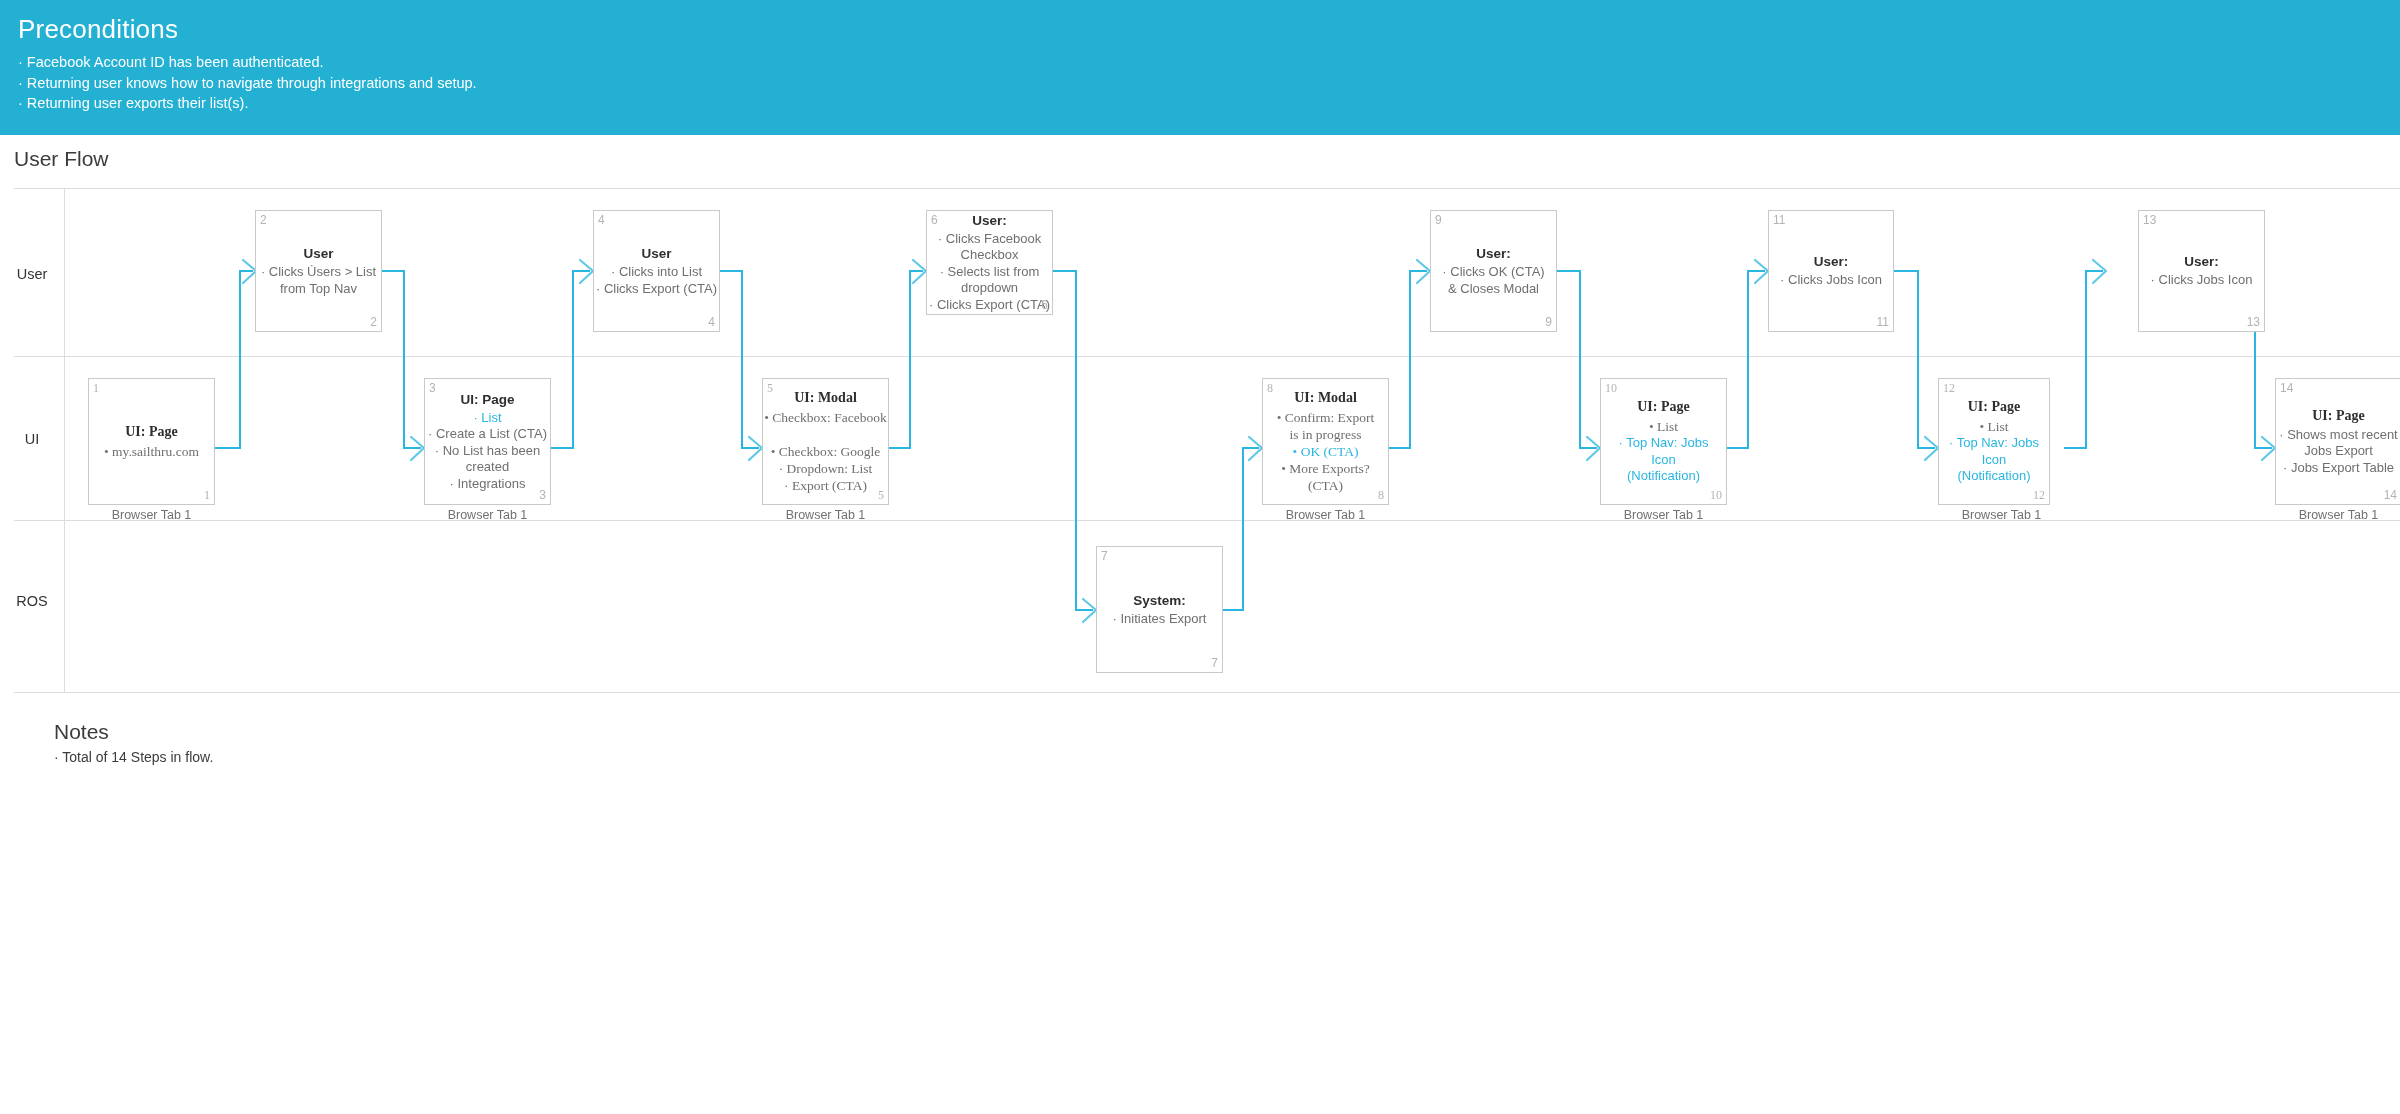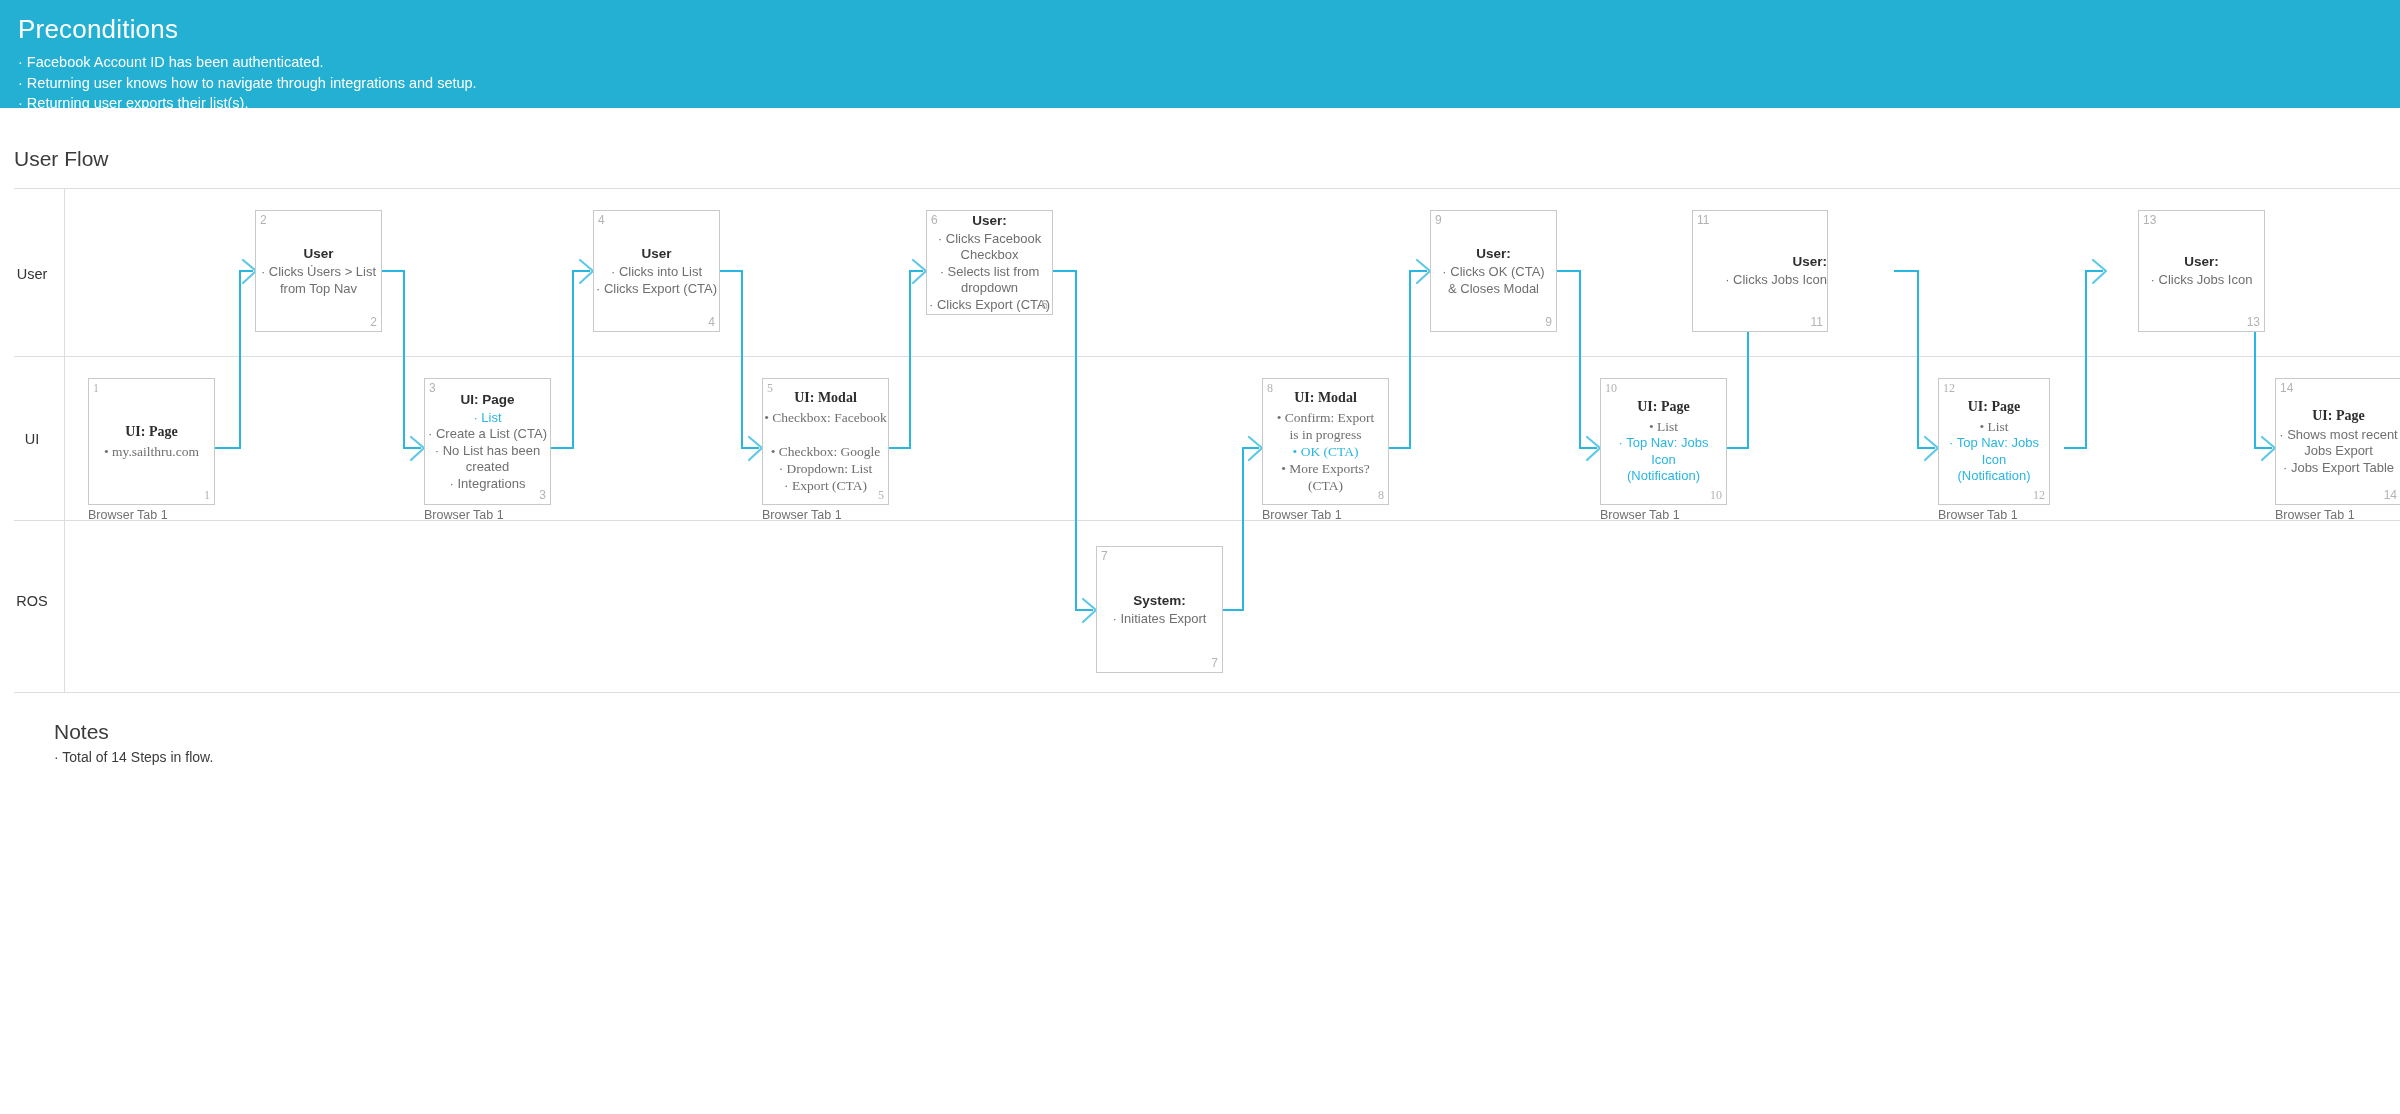--- a/index.html
+++ b/index.html
@@ -4,21 +4,21 @@
 <style>
   html,body{margin:0;padding:0;}
   body{
     width:2400px;height:1114px;background:#ffffff;
     font-family:"Liberation Sans",sans-serif;
     -webkit-font-smoothing:antialiased;
     overflow:hidden;position:relative;
   }
   
   .banner{
-    position:absolute;left:0;top:0;width:2400px;height:108px;
+    position:absolute;left:0;top:0;width:2400px;height:135px;
     background:#23b0d3;color:#ffffff;box-sizing:border-box;
     padding:10px 0 0 18px;
   }
   .banner-title{font-size:26px;font-weight:400;letter-spacing:.2px;line-height:34px;margin:2px 0 6px 0;}
   .banner-item{font-size:14.5px;line-height:20.5px;font-weight:400;}
   
   .flow-title{
     position:absolute;left:14px;top:147px;font-size:21px;color:#3b3b3b;font-weight:400;
   }
   
@@ -46,21 +46,21 @@
   .node-line{color:#6f6f6f;}
   .node-line.accent{color:#29b6e0;}
   .node-line.blank{visibility:hidden;}
   .sans{font-family:"Liberation Sans",sans-serif;}
   .serif{font-family:"Liberation Serif",serif;}
   .sans .node-title{font-size:13.5px;line-height:17px;}
   .sans .node-line{font-size:13px;line-height:16.5px;}
   .serif .node-title{font-size:14px;line-height:18px;}
   .serif .node-line{font-size:13.5px;line-height:17px;}
   .tab-caption{
-    position:absolute;font-size:12.5px;color:#717171;
+    position:absolute;text-align:center;font-size:12.5px;color:#717171;
     font-family:"Liberation Sans",sans-serif;white-space:nowrap;
   }
   
   .conn{position:absolute;left:0;top:0;width:2400px;height:1114px;pointer-events:none;}
   
   .notes{position:absolute;left:14px;top:717px;margin-left:40px;}
   .notes-title{font-size:21px;color:#3b3b3b;font-weight:400;line-height:30px;}
   .notes-item{font-size:14px;color:#3b3b3b;line-height:20px;}
 </style>
 </head>
@@ -243,21 +243,21 @@
     <div class="node-title">UI: Page</div>
     <div class="node-line">• List</div>
     <div class="node-line accent sans" style="font-size:13px;line-height:16.5px;">· Top Nav: Jobs</div>
     <div class="node-line accent sans" style="font-size:13px;line-height:16.5px;">Icon</div>
     <div class="node-line accent sans" style="font-size:13px;line-height:16.5px;">(Notification)</div>
   </div>
   <span class="corner br">10</span>
 </div>
 <div class="tab-caption" style="left:1600px;top:508px;width:127px;">Browser Tab 1</div>
 
-<div class="node sans" style="left:1692px;top:210px;width:136px;height:122px;text-align:right;">
+<div class="node sans" style="left:1768px;top:210px;width:126px;height:122px;">
   <span class="corner tl">11</span>
   <div class="node-body">
     <div class="node-title">User:</div>
     <div class="node-line">· Clicks Jobs Icon</div>
   </div>
   <span class="corner br">11</span>
 </div>
 
 <div class="node serif" style="left:1938px;top:378px;width:112px;height:127px;">
   <span class="corner tl">12</span>

